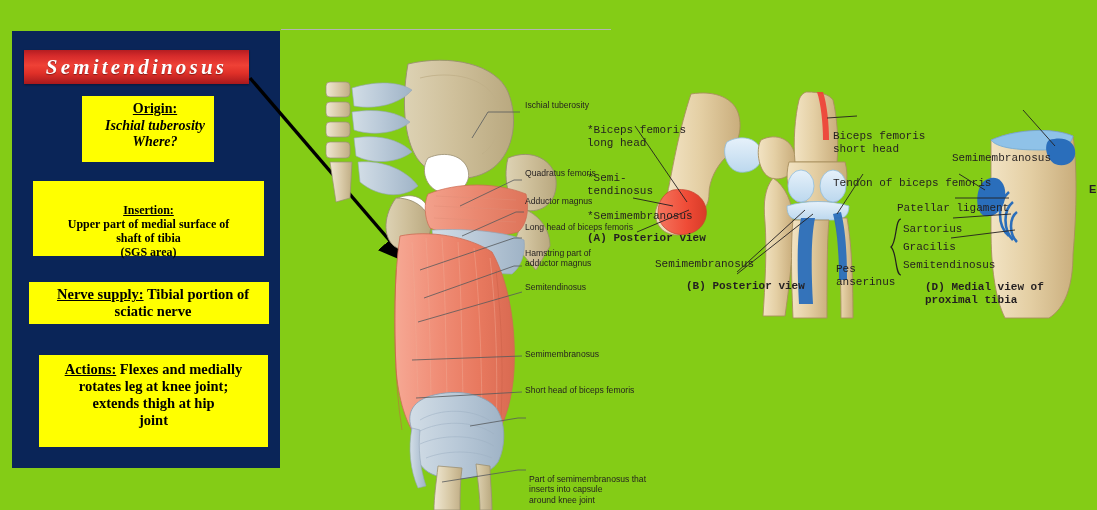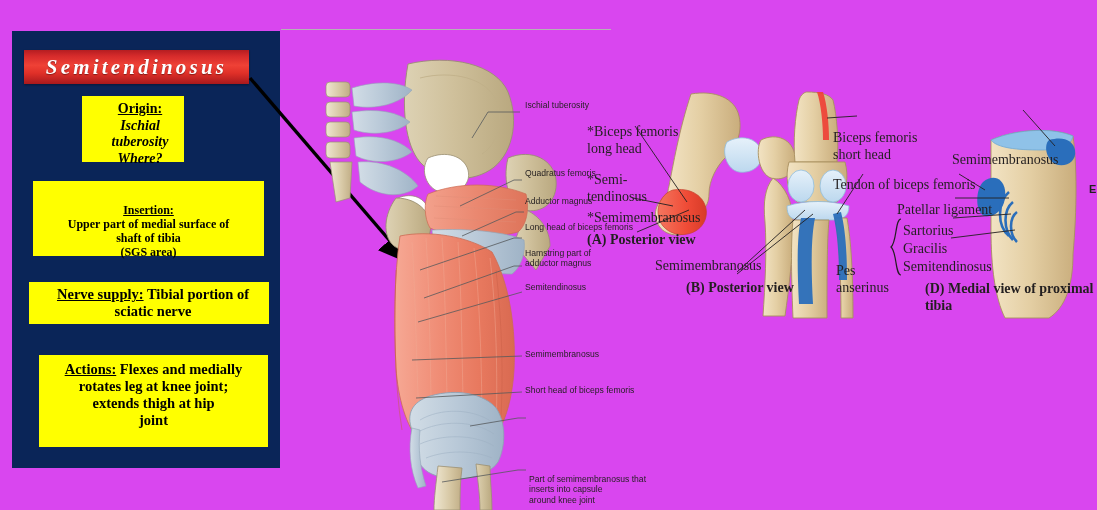--- a/index.html
+++ b/index.html
@@ -8,21 +8,21 @@
     padding: 0;
     background: #ffffff;
   }
   body {
     font-family: "Liberation Sans", sans-serif;
   }
   #slide {
     position: relative;
     width: 1097px;
     height: 510px;
-    background: #d946ef;
+    background: #84cc16;
     overflow: hidden;
   }
 
   
   .top-rule {
     position: absolute;
     left: 281px;
     top: 29px;
     width: 330px;
     height: 1px;
@@ -77,21 +77,21 @@
     line-height: 1.18;
   }
   .ybox .hdr {
     text-decoration: underline;
   }
   .ybox .ital {
     font-style: italic;
   }
 
   #box-origin {
-    left: 82px; top: 96px; width: 102px; height: 66px;
+    left: 82px; top: 96px; width: 132px; height: 66px;
     font-size: 14px;
     padding: 5px 3px 0 17px;
   }
   #box-insertion {
     left: 33px; top: 181px; width: 231px; height: 75px;
     font-size: 12px;
     padding: 22px 4px 0 4px;
   }
   #box-nerve {
     left: 29px; top: 282px; width: 240px; height: 42px;
@@ -128,22 +128,22 @@
   .lbl {
     position: absolute;
     font-family: "Liberation Sans", sans-serif;
     font-size: 8.6px;
     color: #231f20;
     line-height: 1.22;
     white-space: pre-line;
   }
   .lbl-b {
     position: absolute;
-    font-family: Liberation Serif, serif;
-    font-size: 14px;
+    font-family: Liberation Mono, monospace;
+    font-size: 11px;
     color: #231f20;
     line-height: 1.2;
     white-space: pre-line;
   }
   .lbl-bold {
     font-weight: bold;
   }
   .clip-e {
     position: absolute;
     left: 1089px; top: 183px;

